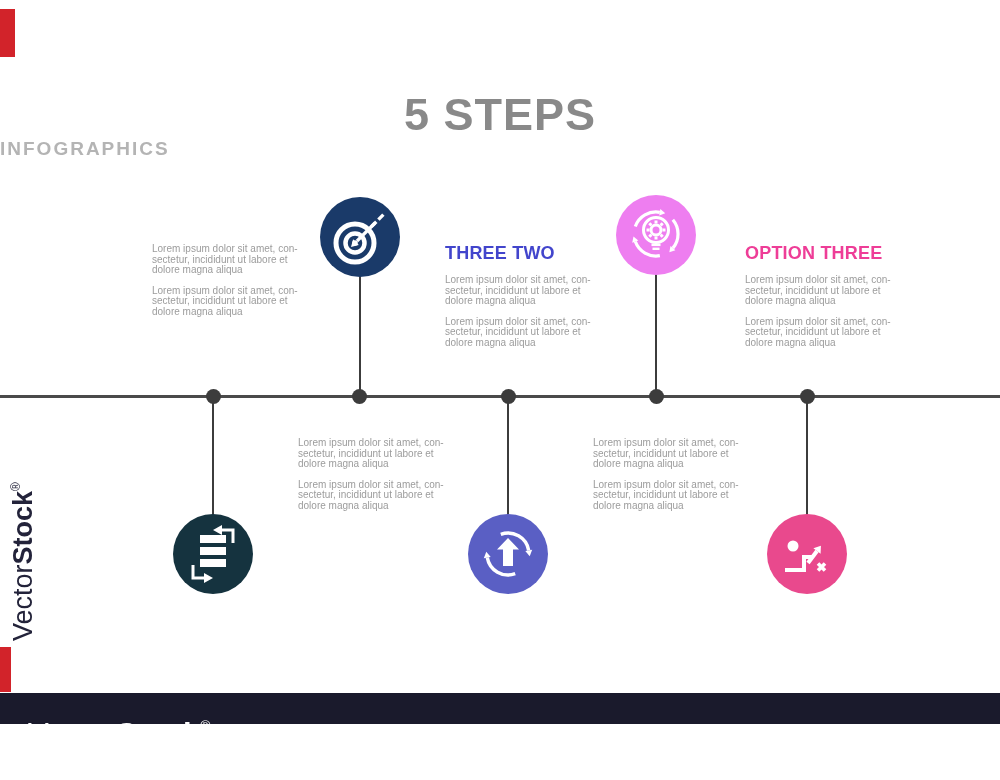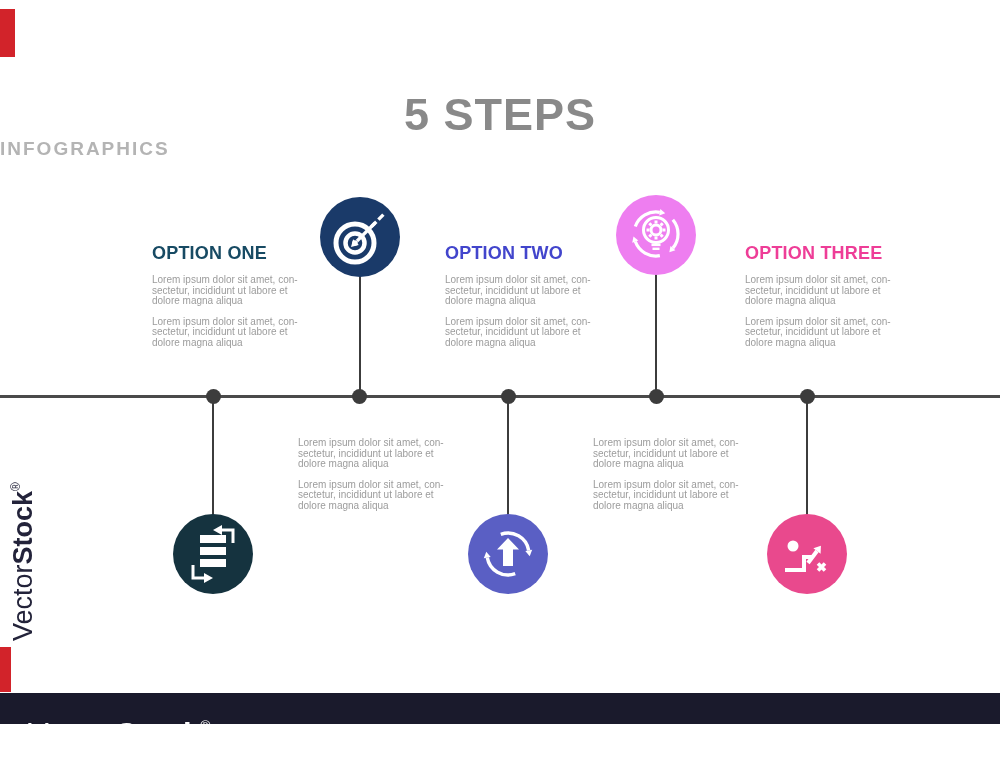--- a/index.html
+++ b/index.html
@@ -153,30 +153,29 @@
     <svg viewBox="-40 -40 80 80">
       <circle cx="-14" cy="-8" r="5.5" fill="#fff"></circle>
       <path d="M -22,16 L -3,16 L -3,3 L 5,3" fill="none" stroke="#fff" stroke-width="4"></path>
       <line x1="1" y1="9" x2="10" y2="-3" stroke="#fff" stroke-width="4"></line>
       <polygon points="13.9,-8.2 13.6,-0.3 6.4,-5.7" fill="#fff"></polygon>
       <path d="M 11,9.5 L 18,16.5 M 18,9.5 L 11,16.5" stroke="#fff" stroke-width="3.6" fill="none"></path>
     </svg>
   </div>
 
   <div class="step" id="step-1">
-    <h3 style="color: rgb(23, 74, 99);">OPTION ONE</h3>
     <p>Lorem ipsum dolor sit amet, con-
 sectetur, incididunt ut labore et
 dolore magna aliqua</p>
     <p>Lorem ipsum dolor sit amet, con-
 sectetur, incididunt ut labore et
 dolore magna aliqua</p>
   </div>
   <div class="step" id="step-2">
-    <h3 style="color: rgb(66, 69, 204);">OPTION TWO</h3>
+    <h3 style="color: rgb(66, 69, 204);">THREE TWO</h3>
     <p>Lorem ipsum dolor sit amet, con-
 sectetur, incididunt ut labore et
 dolore magna aliqua</p>
     <p>Lorem ipsum dolor sit amet, con-
 sectetur, incididunt ut labore et
 dolore magna aliqua</p>
   </div>
   <div class="step" id="step-3">
     <h3 style="color: rgb(238, 61, 151);">OPTION THREE</h3>
     <p>Lorem ipsum dolor sit amet, con-

